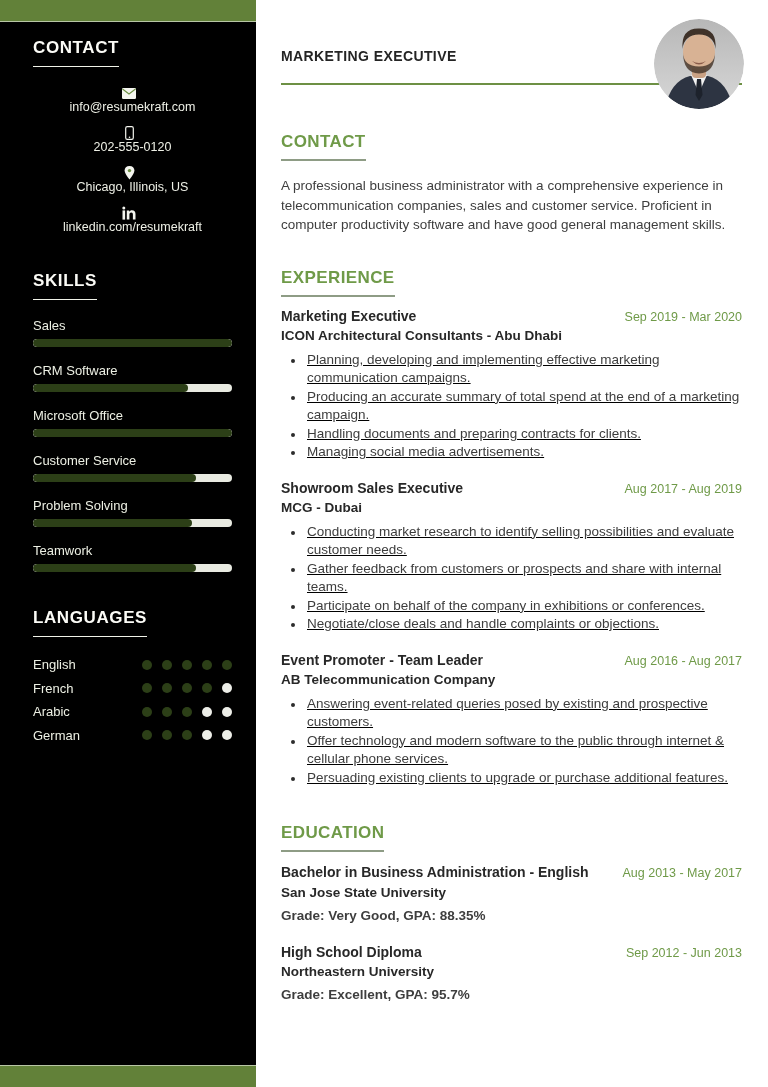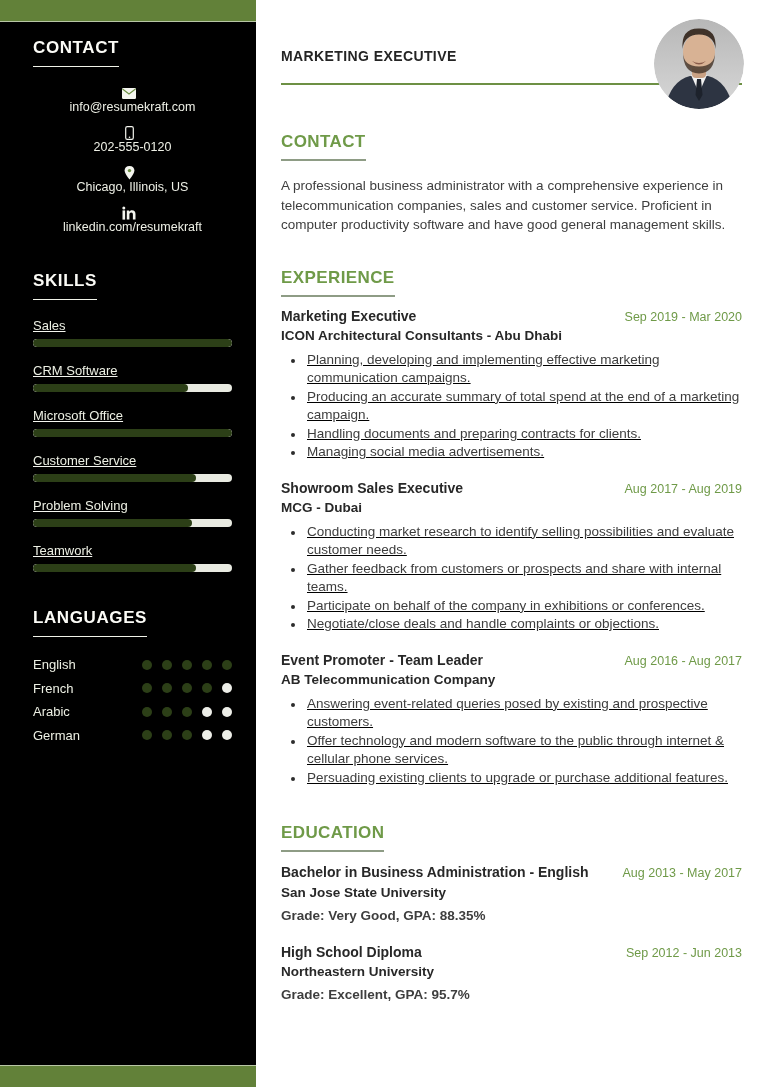--- a/index.html
+++ b/index.html
@@ -25,21 +25,21 @@
   .side-h2{
     display:inline-block;font-size:17px;font-weight:bold;letter-spacing:.6px;
     color:#fbfbf6;margin:0;padding-bottom:8px;border-bottom:1px solid #f0f2e8;
   }
   .contact-section{margin-top:16px;}
   .contact-list{margin-top:19px;}
   .contact-item{display:flex;align-items:center;margin-bottom:12px;min-height:14px;flex-direction:column;}
   .contact-item .cicon{width:14px;height:14px;flex:0 0 14px;margin-right:7px;display:flex;align-items:center;justify-content:center;}
   .contact-item .ctext{font-size:12.5px;color:#eef0e6;line-height:14px;}
   .skills-section{margin-top:37px;}
-  .skill-item{margin-top:16px;text-decoration:underline;}
+  .skill-item{margin-top:16px;}
   .skill-item:first-of-type{margin-top:18px;}
   .skill-label{font-size:13px;color:#edf0e4;margin-bottom:6px;}
   .skill-track{height:8px;background:#e8eae1;border-radius:4px;overflow:hidden;}
   .skill-fill{height:100%;background:#2c3f17;border-radius:4px;}
   .languages-section{margin-top:36px;}
   .lang-list{margin-top:16px;}
   .lang-row{display:flex;align-items:center;justify-content:space-between;height:23.5px;}
   .lang-label{font-size:13px;color:#edf0e4;}
   .dots{display:flex;gap:10px;}
   .dot{width:10px;height:10px;border-radius:50%;background:#edeee8;}

